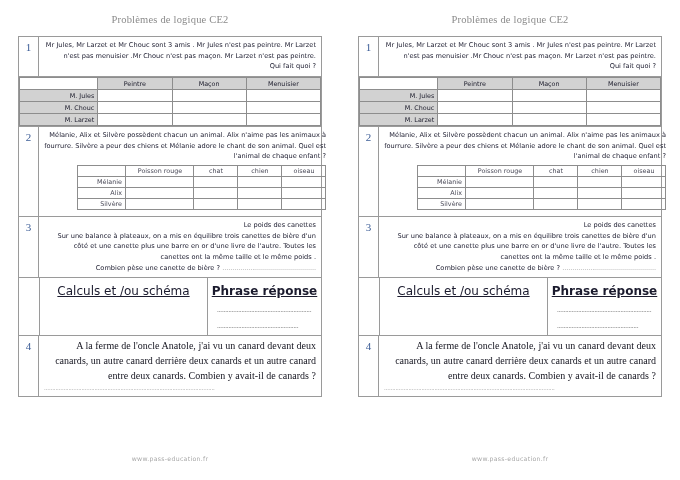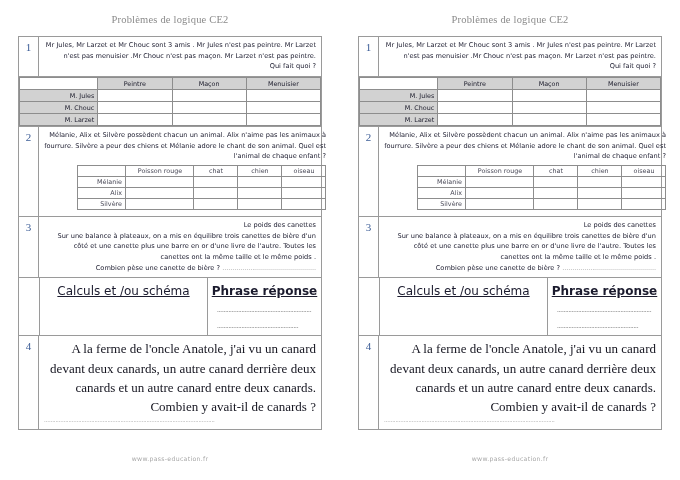--- a/index.html
+++ b/index.html
@@ -73,21 +73,21 @@
   .stmt {
     font-family: "DejaVu Sans", sans-serif;
     font-size: 6.6px;
     line-height: 1.62;
     color: #1b1b2e;
     letter-spacing: 0.02px;
     text-align: right;
   }
   .stmt.serif {
     font-family: "Liberation Serif", serif;
-    font-size: 13px;
+    font-size: 10px;
     line-height: 1.48;
     color: #14141f;
   }
   .stmt .dots { color: #9d9d9d; letter-spacing: -0.1px; }
 
   .dotline {
     color: #a2a2a2;
     font-size: 6.4px;
     letter-spacing: -0.15px;
     line-height: 1.3;

